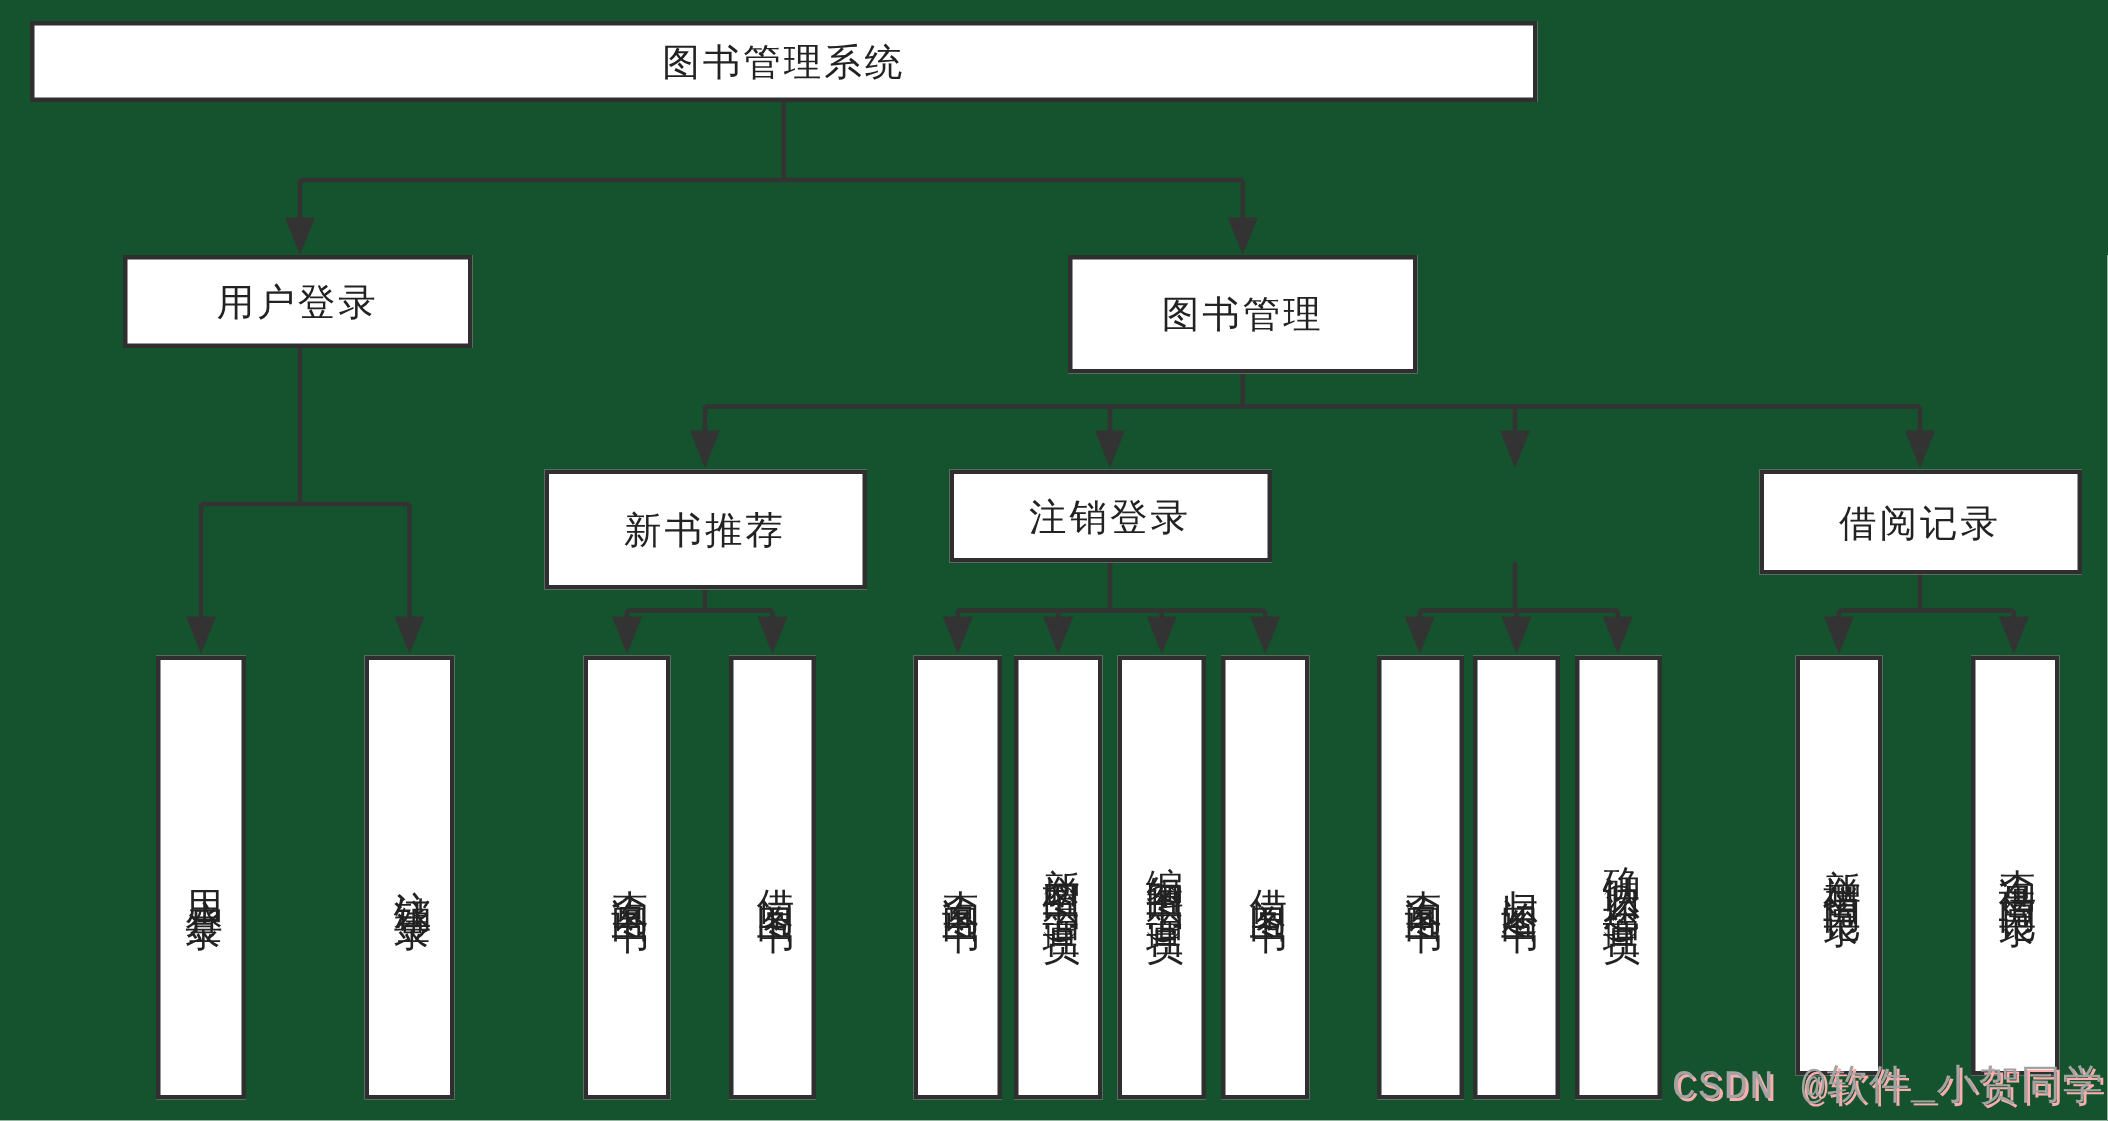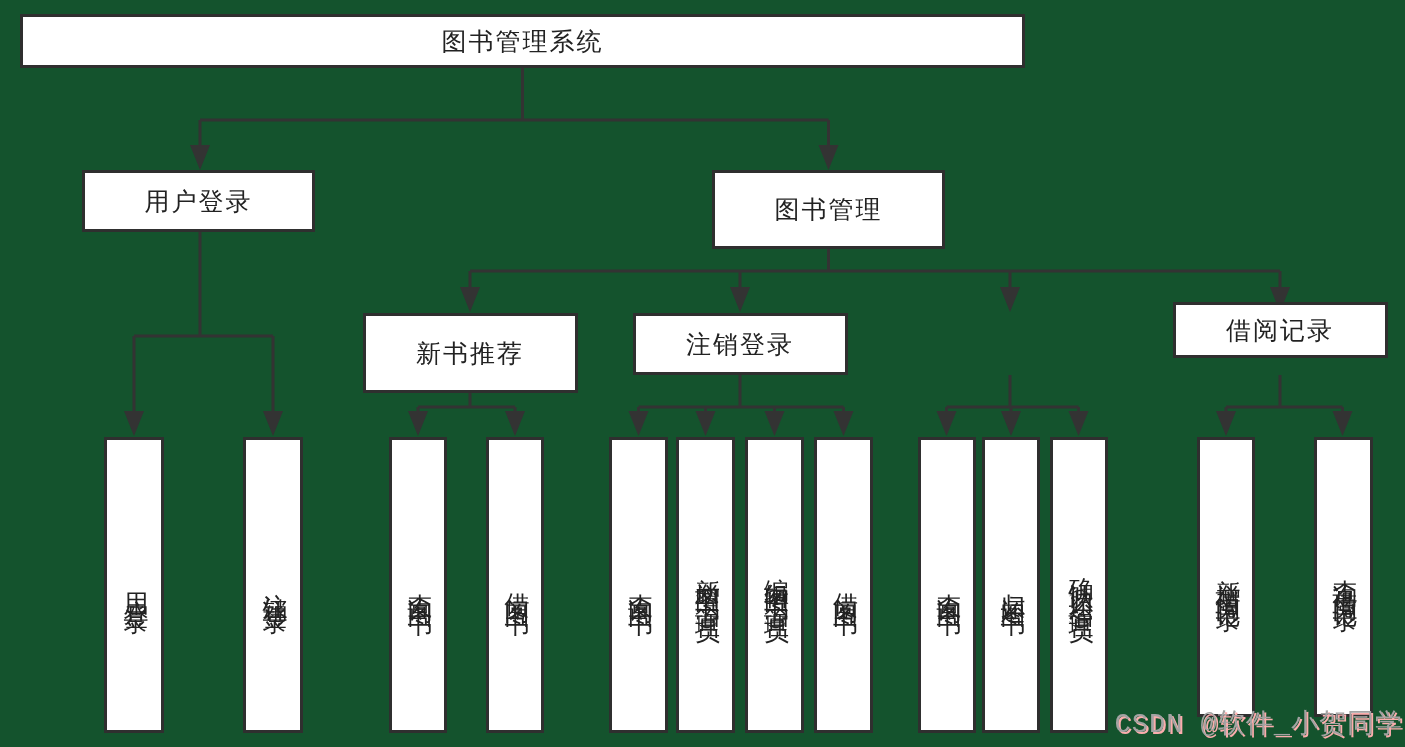--- a/index.html
+++ b/index.html
@@ -85,21 +85,21 @@
   <div class="node" style="left:712px;top:170px;width:233px;height:79px">
     <span>图书管理</span>
   </div>
 
   <div class="node" style="left:362.5px;top:313px;width:215px;height:80px">
     <span>新书推荐</span>
   </div>
   <div class="node" style="left:632.5px;top:313px;width:215px;height:62px">
     <span>注销登录</span>
   </div>
-  <div class="node" style="left:1172.5px;top:302px;width:215px;height:56px">
+  <div class="node" style="left:1172.5px;top:313px;width:215px;height:70px">
     <span>借阅记录</span>
   </div>
 
   <div class="node leaf" style="left:104px;top:437px;width:60px;height:296px">
     <span class="vtext">用户登录</span>
   </div>
   <div class="node leaf" style="left:243px;top:437px;width:60px;height:296px">
     <span class="vtext">注销登录</span>
   </div>
 

